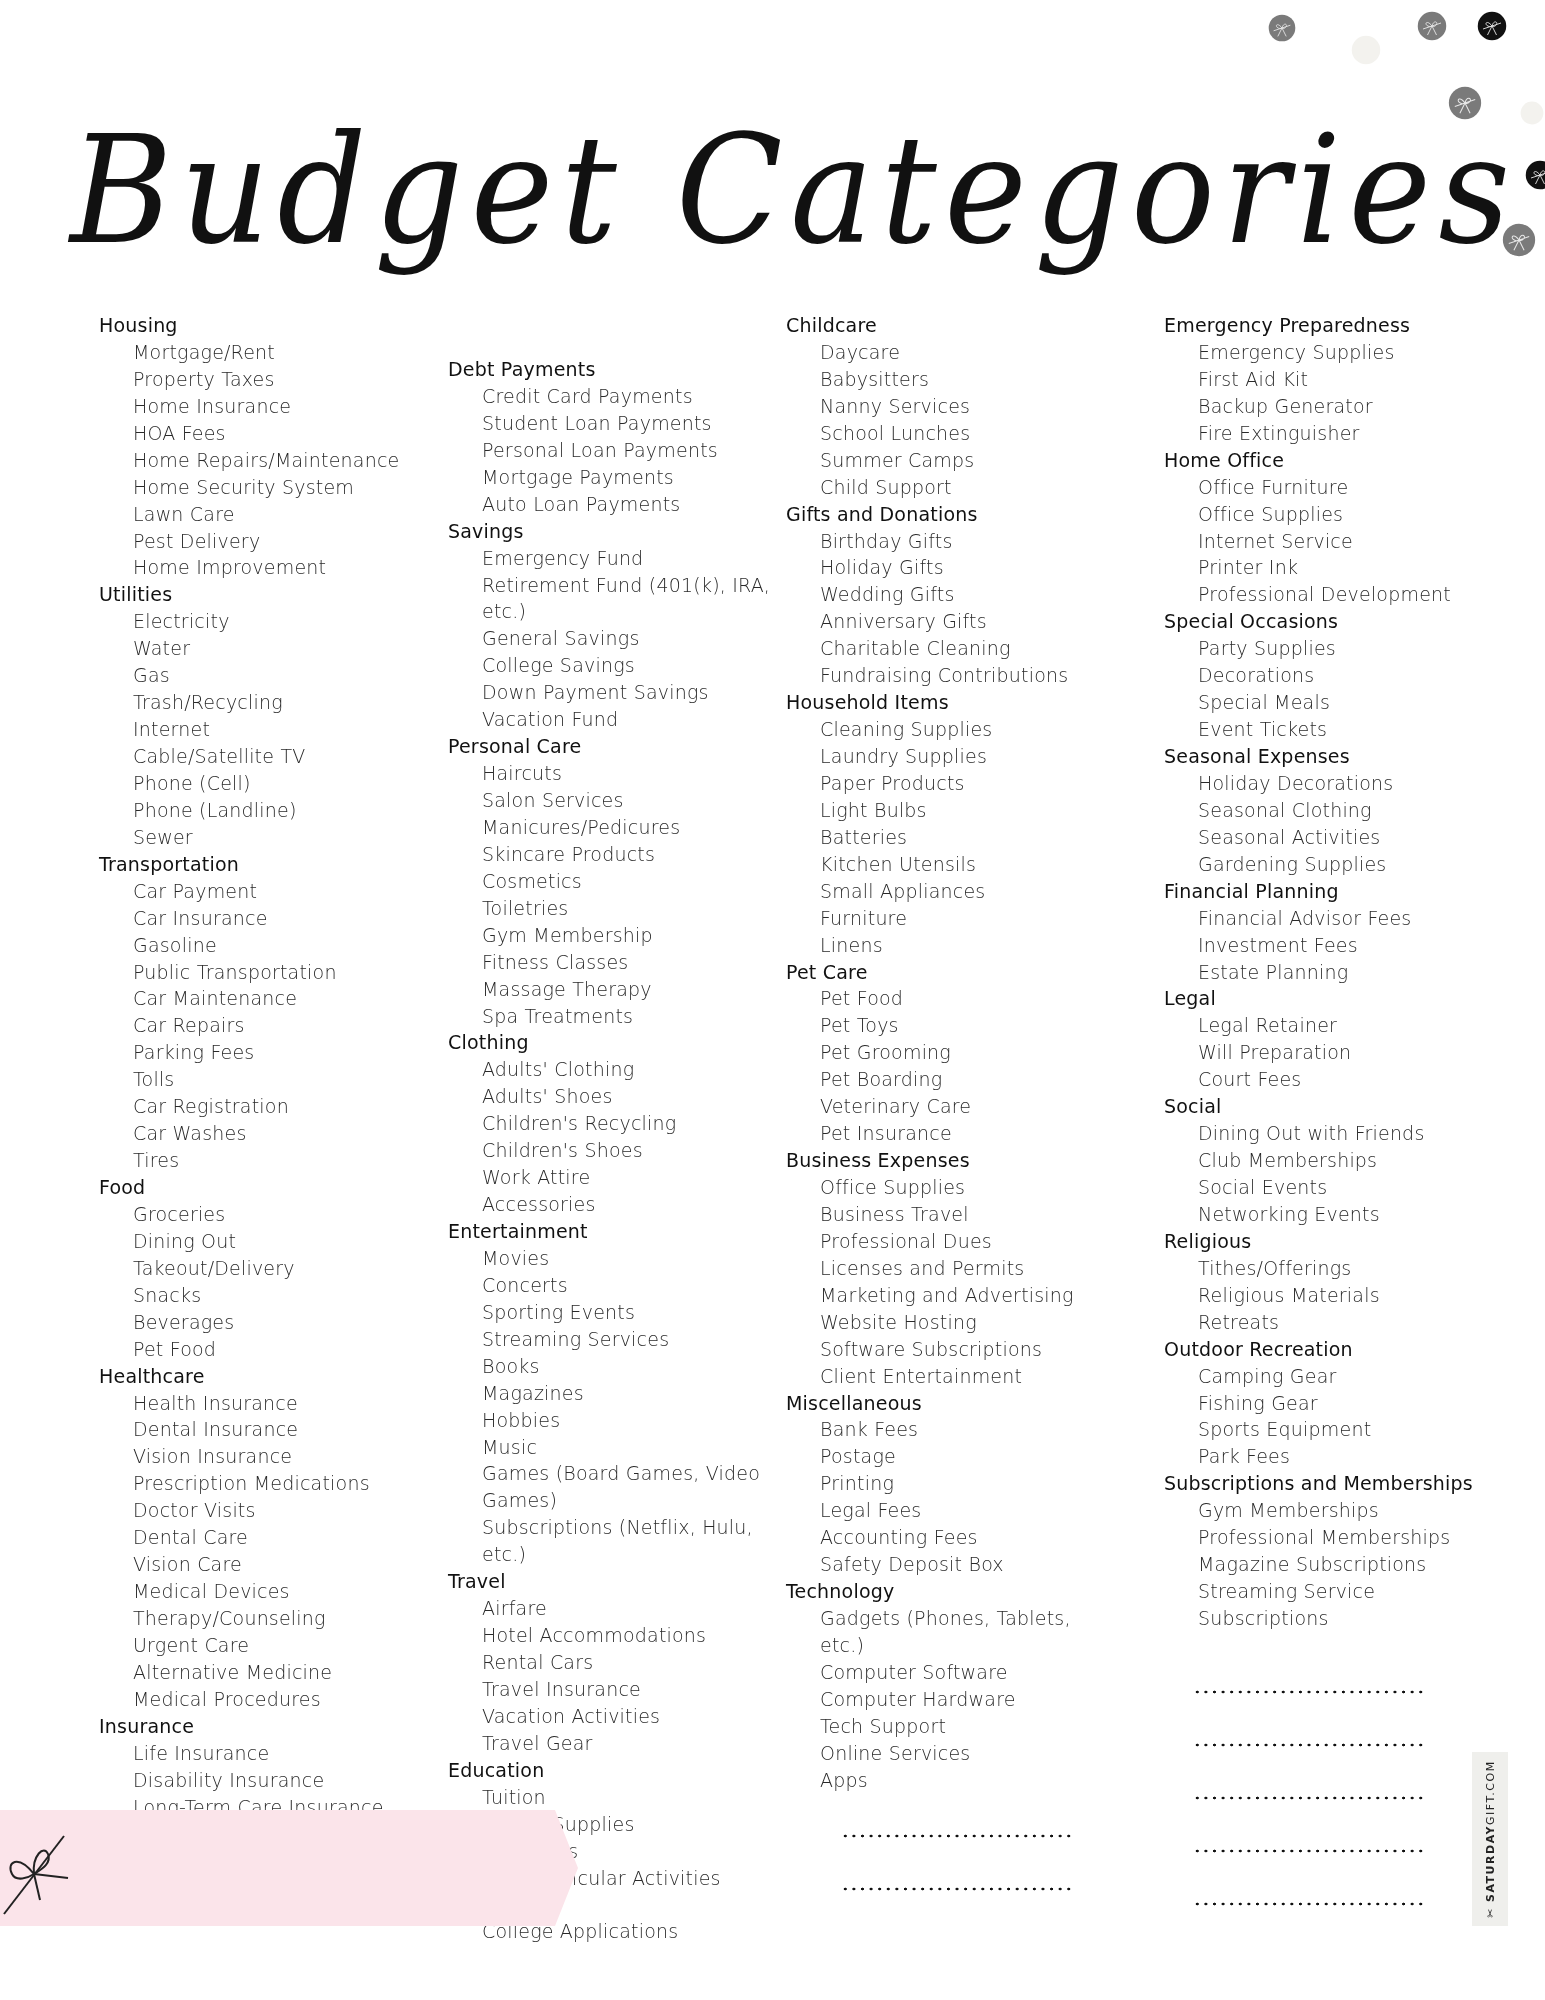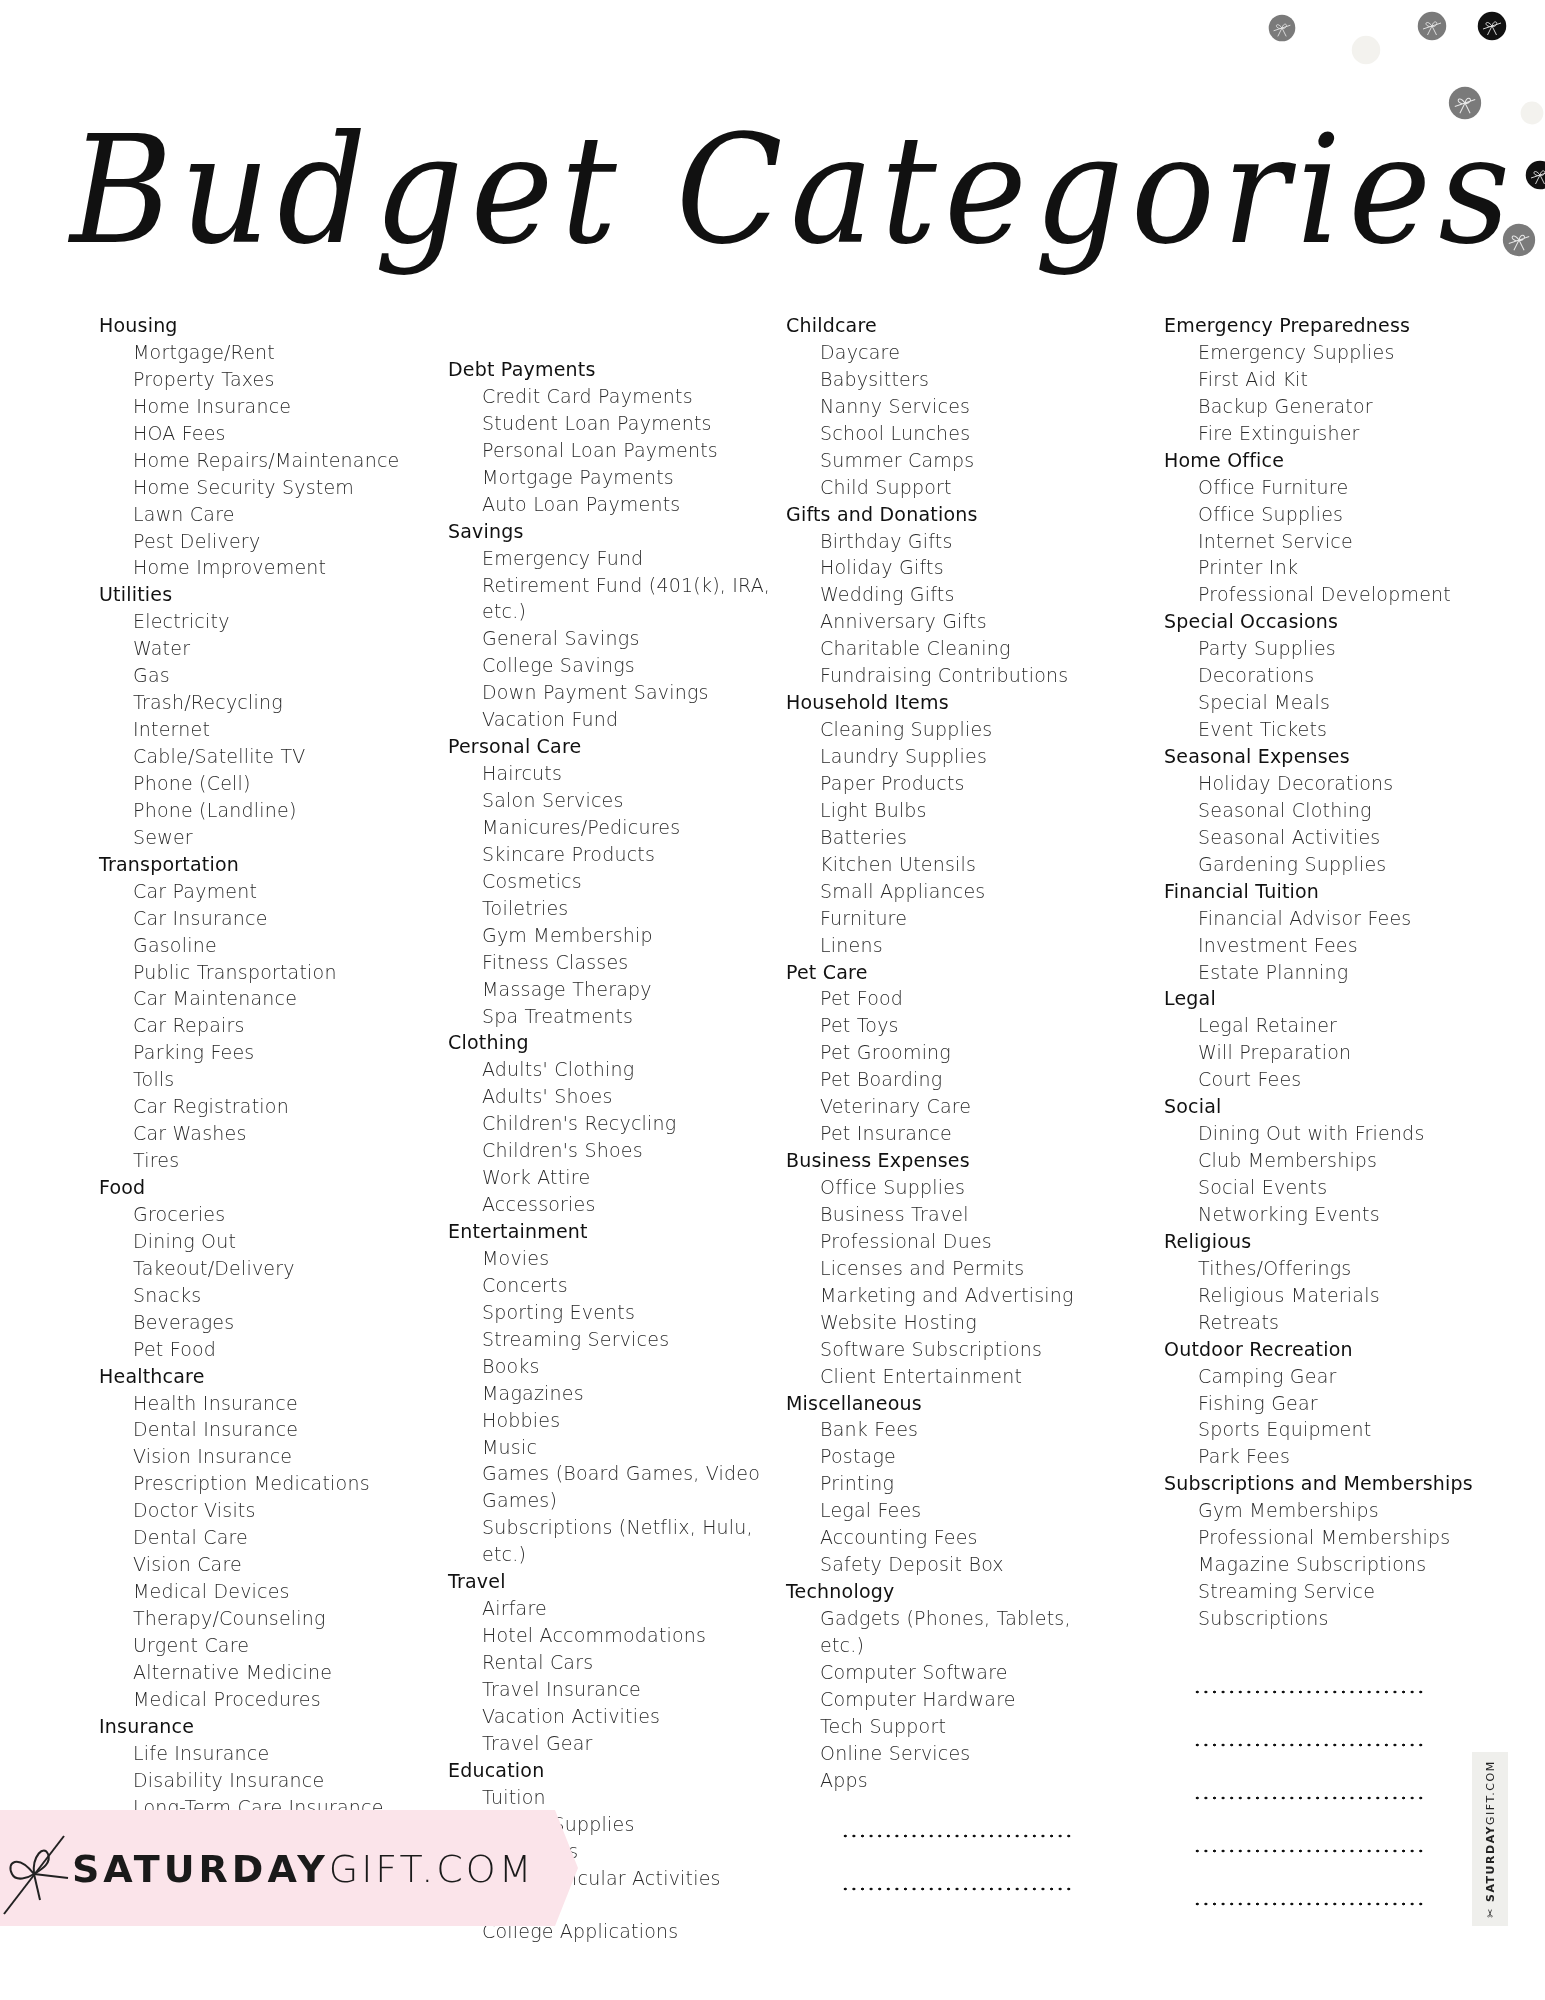--- a/index.html
+++ b/index.html
@@ -314,21 +314,21 @@
     <div class="line heading">Special Occasions</div>
     <div class="line item">Party Supplies</div>
     <div class="line item">Decorations</div>
     <div class="line item">Special Meals</div>
     <div class="line item">Event Tickets</div>
     <div class="line heading">Seasonal Expenses</div>
     <div class="line item">Holiday Decorations</div>
     <div class="line item">Seasonal Clothing</div>
     <div class="line item">Seasonal Activities</div>
     <div class="line item">Gardening Supplies</div>
-    <div class="line heading">Financial Tuition</div>
+    <div class="line heading">Financial Planning</div>
     <div class="line item">Financial Advisor Fees</div>
     <div class="line item">Investment Fees</div>
     <div class="line item">Estate Planning</div>
     <div class="line heading">Legal</div>
     <div class="line item">Legal Retainer</div>
     <div class="line item">Will Preparation</div>
     <div class="line item">Court Fees</div>
     <div class="line heading">Social</div>
     <div class="line item">Dining Out with Friends</div>
     <div class="line item">Club Memberships</div>
@@ -363,23 +363,20 @@
   <svg class="bg" width="580" height="116" viewBox="0 0 580 116">
     <polygon points="0,0 555,0 578,58 555,116 0,116" fill="#fbe4ea"></polygon>
   </svg>
   <svg class="banner-logo" viewBox="0 0 80 110">
     <line x1="4" y1="98" x2="64" y2="20" stroke="#222" stroke-width="2"></line>
     <path d="M34,58 C18,38 6,46 12,58 C16,66 28,62 34,58 Z" fill="none" stroke="#222" stroke-width="2"></path>
     <path d="M34,58 C32,40 44,28 48,38 C52,48 40,54 34,58 Z" fill="none" stroke="#222" stroke-width="2"></path>
     <line x1="34" y1="58" x2="40" y2="84" stroke="#222" stroke-width="2"></line>
     <line x1="34" y1="58" x2="68" y2="62" stroke="#222" stroke-width="2"></line>
   </svg>
-  <div class="banner-text">
-    <span class="bold">SATURDAY</span><span class="light">GIFT.COM</span>
-  </div>
 </div>
 
 <div class="side-tab">
   <div class="side-tab-text">
     <span>✂</span>
     <span class="bold">SATURDAY</span><span>GIFT.COM</span>
   </div>
 </div>
 
 </body></html>

